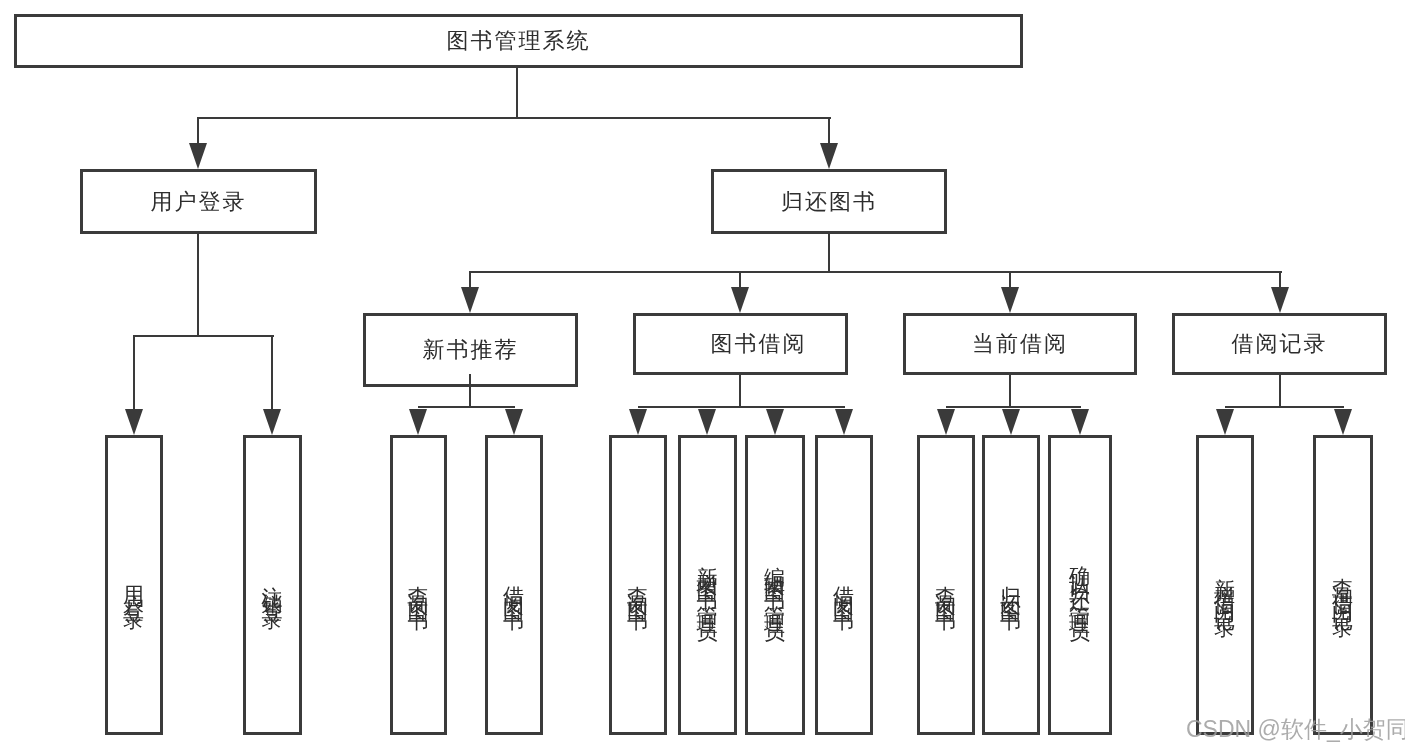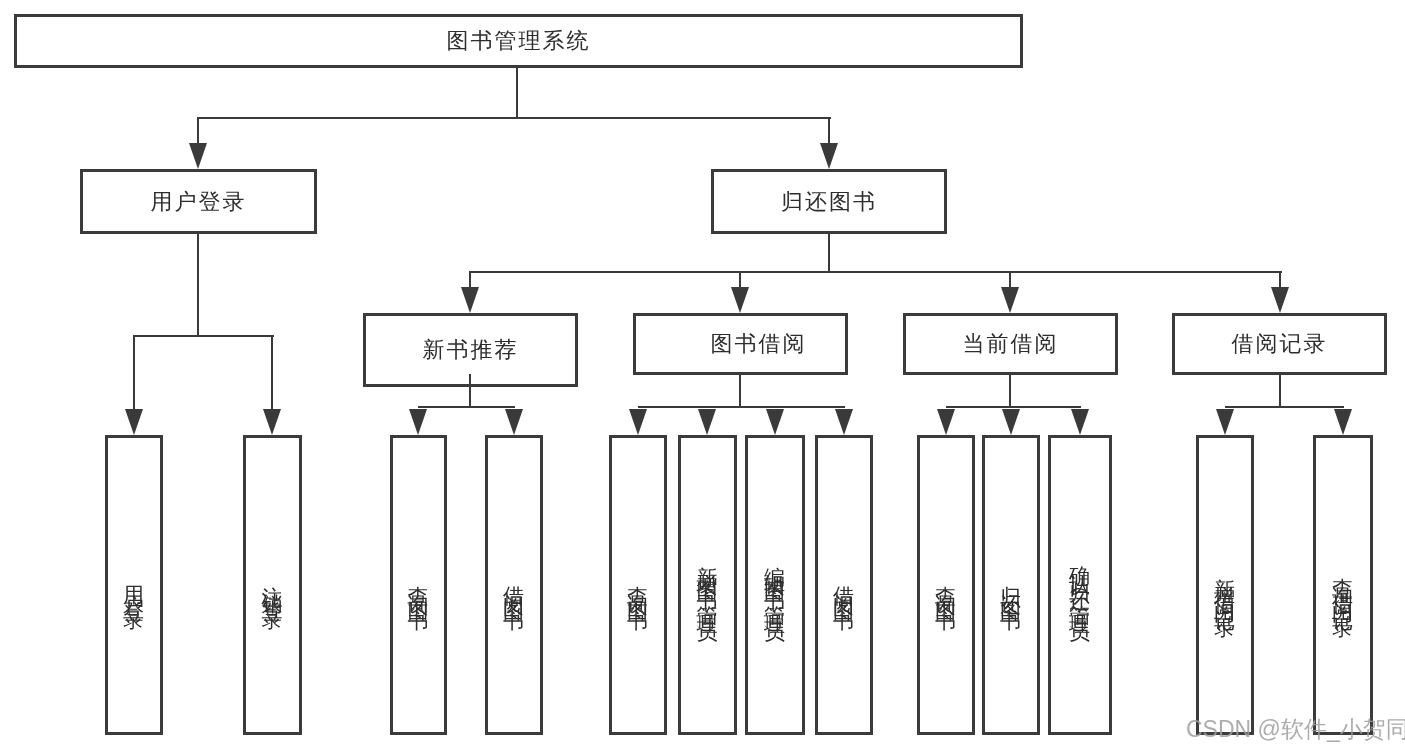--- a/index.html
+++ b/index.html
@@ -44,21 +44,21 @@
   <div class="box" style="left:711px;top:169px;width:236px;height:65px;">
     <span>归还图书</span>
   </div>
 
   <div class="box" style="left:363px;top:313px;width:215px;height:74px;">
     <span>新书推荐</span>
   </div>
   <div class="box" style="left:633px;top:313px;width:215px;height:62px;padding-left:36px;">
     <span>图书借阅</span>
   </div>
-  <div class="box" style="left:903px;top:313px;width:215px;height:62px;">
+  <div class="box" style="left:903px;top:313px;width:234px;height:62px;">
     <span>当前借阅</span>
   </div>
   <div class="box" style="left:1172px;top:313px;width:215px;height:62px;">
     <span>借阅记录</span>
   </div>
 
   <div class="box" style="left:105px;top:435px;width:58px;height:300px;">
     <span class="vtext">用户登录</span>
   </div>
   <div class="box" style="left:243px;top:435px;width:59px;height:300px;">

